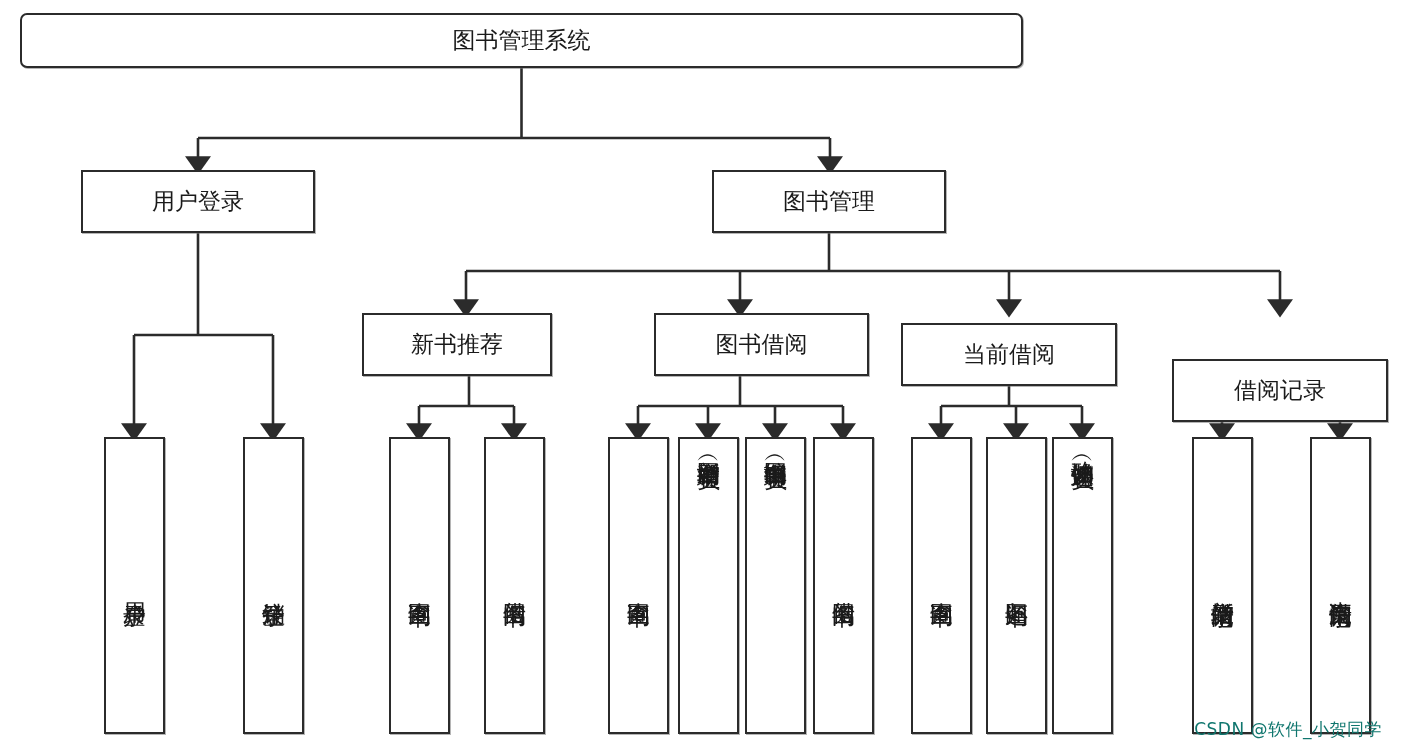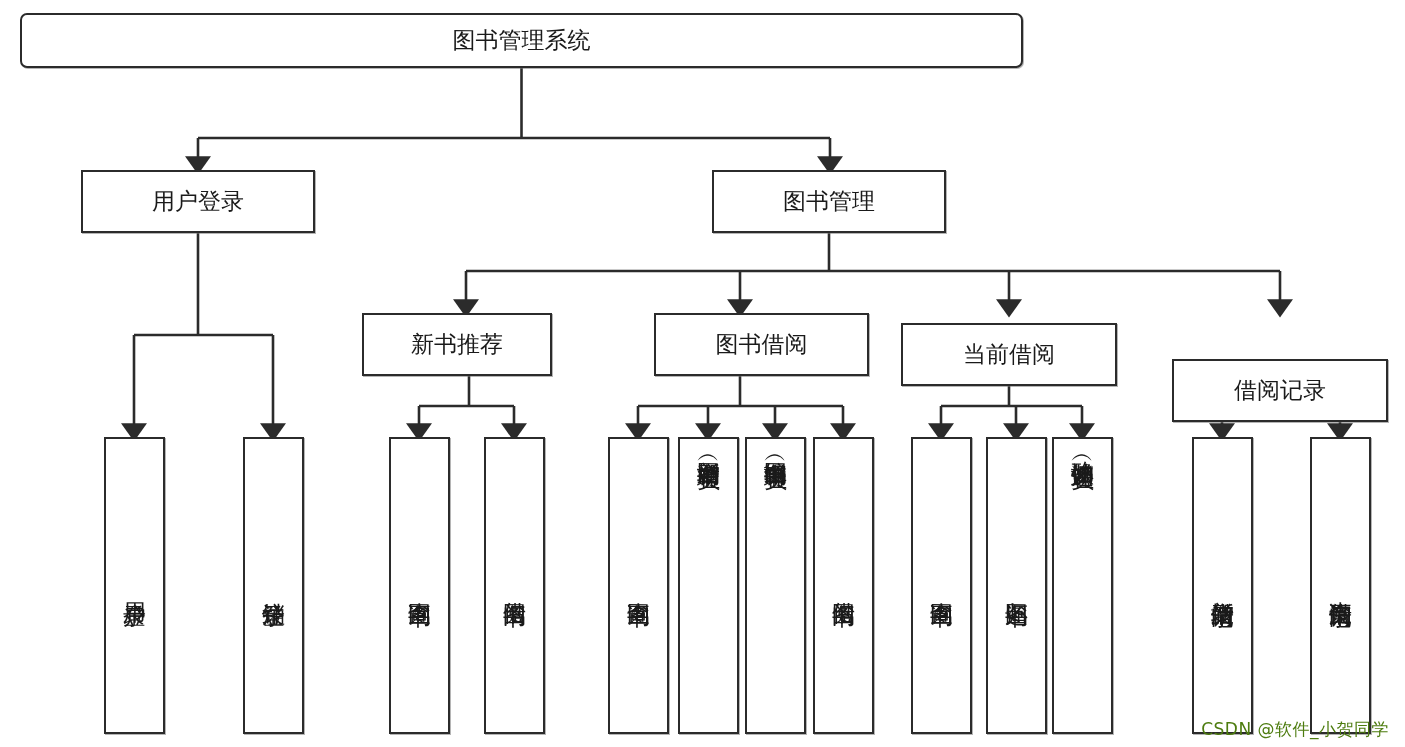--- a/index.html
+++ b/index.html
@@ -59,24 +59,24 @@
     letter-spacing: 1px;
     line-height: 1;
     white-space: nowrap;
   }
   .node.v.centered {
     align-items: center;
     padding-top: 0;
   }
   .watermark {
     position: absolute;
-    right: 16px;
+    right: 23px;
     bottom: 6px;
     font-size: 17px;
-    color: #4d7c0f;
+    color: #0f766e;
     letter-spacing: 0.5px;
     white-space: nowrap;
   }
 </style>
 </head>
 <body>
 
 <div id="diagram-root">
 
   <svg class="connectors" viewBox="0 0 1405 747">

